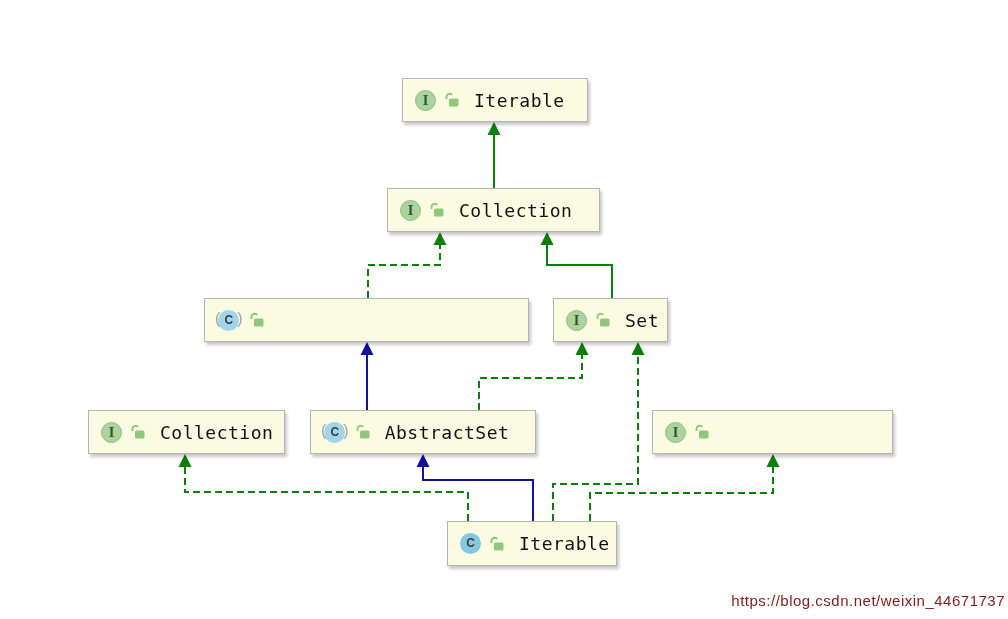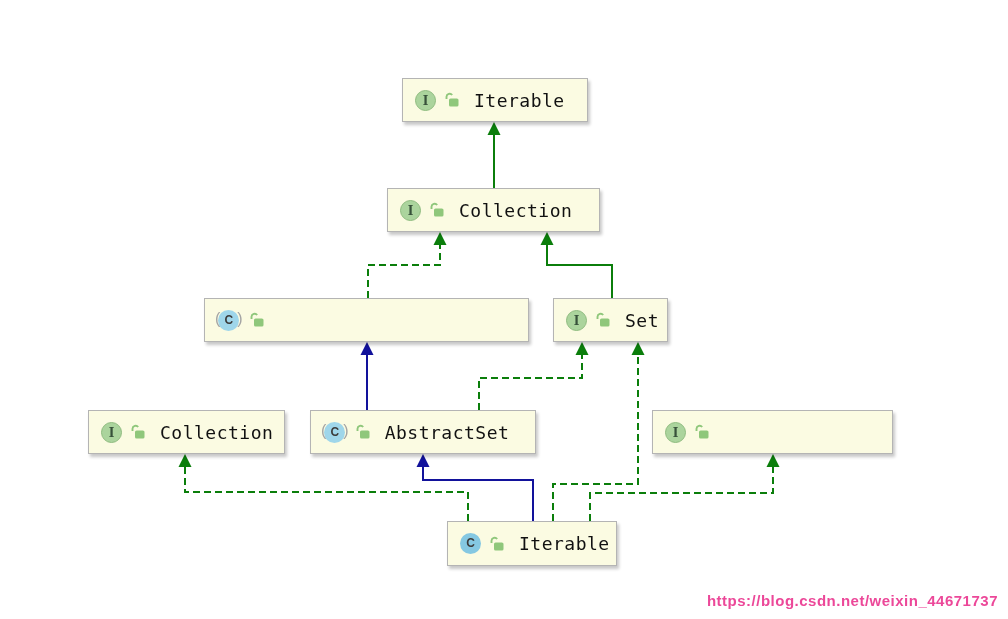--- a/index.html
+++ b/index.html
@@ -23,22 +23,22 @@
     text-align:center;font-weight:bold;font-size:12px;color:#3c3c3c;
   }
   .iface-circle{background:#abd49d;border:1px solid #8fbc80;box-sizing:border-box;
     font-family:"DejaVu Serif",serif;color:#37513a;}
   .class-circle{background:#85c8e2;font-family:"Liberation Sans",sans-serif;}
   .abstract .class-circle{background:#9fd6ea;}
   .paren{color:#a4a4a4;font-size:16px;font-family:"Liberation Sans",sans-serif;
     margin:0 -2px;position:relative;top:-1px;}
   .lock-icon{display:inline-flex;margin-left:2px;}
   .watermark{
-    position:absolute;right:10px;top:592px;font-size:15px;color:#ec4899;
-    font-family:"Liberation Sans",sans-serif;letter-spacing:0.5px;font-weight:bold;
+    position:absolute;right:3px;top:592px;font-size:15px;color:#7f1d1d;
+    font-family:"Liberation Sans",sans-serif;letter-spacing:0.5px;
   }
 </style>
 </head>
 <body>
 
 <div class="stage">
   <svg class="edges-layer" width="1008" height="619" viewBox="0 0 1008 619">
       <g>
         <polyline points="494,188 494,133" fill="none" stroke="#0b7e0b" stroke-width="2"></polyline>
         <polygon points="494,122 500.5,135 487.5,135" fill="#0b7e0b"></polygon>

